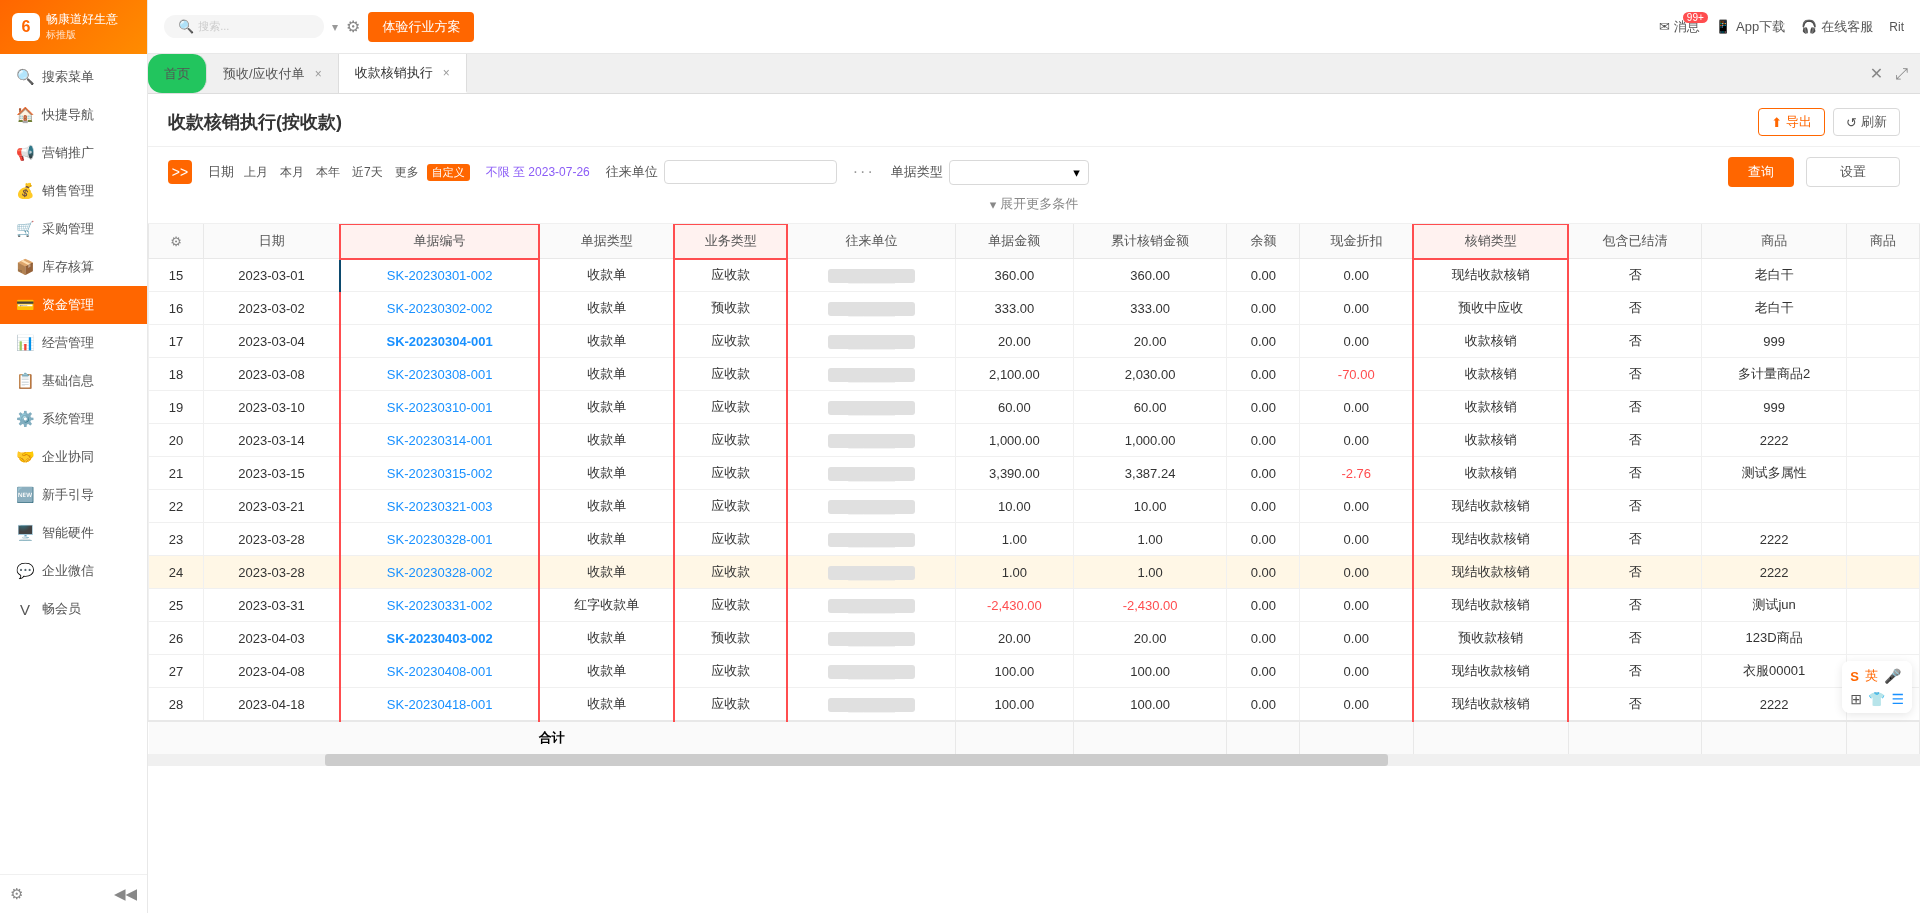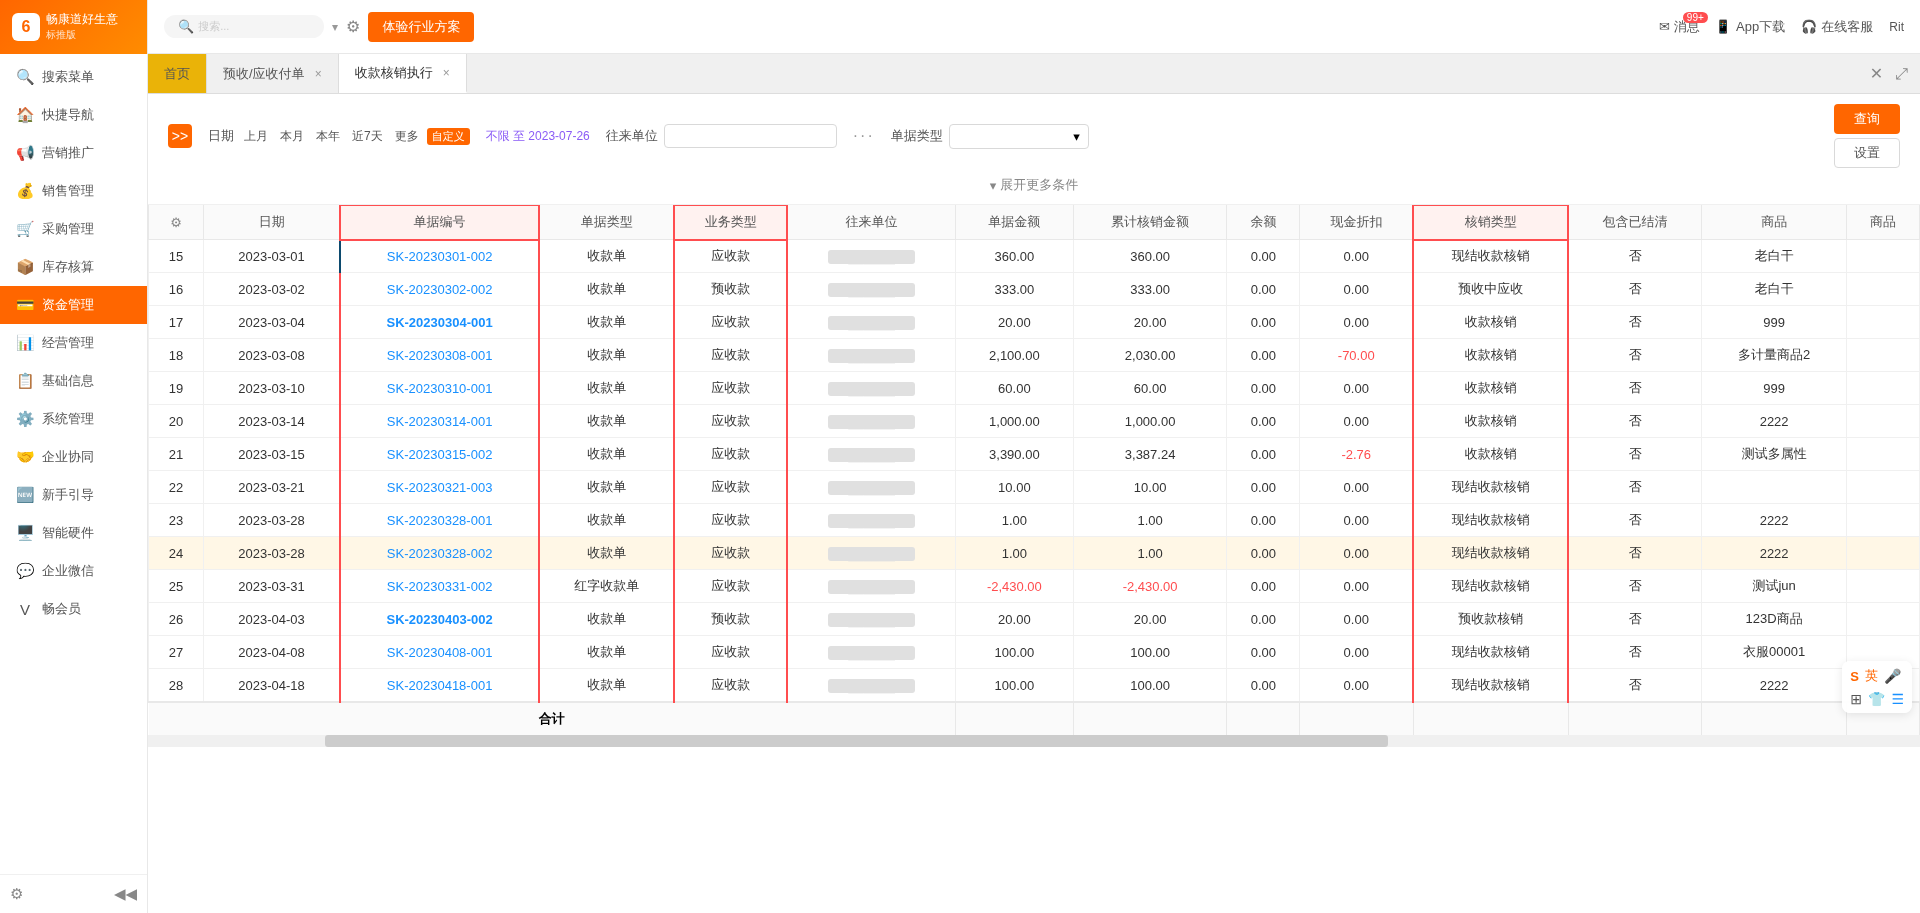--- a/index.html
+++ b/index.html
@@ -33,21 +33,21 @@
     .topbar-msg { display: flex; align-items: center; gap: 4px; color: #555; cursor: pointer; font-size: 12px; position: relative; }
     .topbar-badge { background: #ff4d4f; color: #fff; border-radius: 8px; padding: 0 4px; font-size: 10px; position: absolute; top: -6px; right: -8px; }
     .topbar-app { display: flex; align-items: center; gap: 4px; color: #555; cursor: pointer; font-size: 12px; }
     .topbar-service { display: flex; align-items: center; gap: 4px; color: #555; cursor: pointer; font-size: 12px; }
     .topbar-username { font-size: 12px; color: #555; cursor: pointer; }
 
     
     .tabbar { background: #f0f0f0; display: flex; align-items: center; height: 40px; border-bottom: 1px solid #ddd; flex-shrink: 0; }
     .tab { display: flex; align-items: center; gap: 6px; padding: 0 16px; height: 100%; cursor: pointer; border-right: 1px solid #ddd; color: #555; font-size: 13px; background: #f0f0f0; }
     .tab.active { background: #fff; color: #333; border-bottom: 2px solid #fff; text-align: center; }
-    .tab.home { background: #eab308; }
+    .tab.home { background: #22c55e; border-radius: 14px; }
     .tab-close { color: #999; font-size: 12px; cursor: pointer; margin-left: 4px; }
     .tabbar-actions { margin-left: auto; display: flex; align-items: center; gap: 4px; padding-right: 8px; }
     .tabbar-action-btn { background: none; border: none; cursor: pointer; color: #888; font-size: 16px; padding: 4px; }
 
     
     .content { flex: 1; overflow: auto; background: #f5f5f5; padding: 0; }
     .page { background: #fff; margin: 0; height: 100%; display: flex; flex-direction: column; }
 
     
     .page-header { padding: 14px 20px 10px; display: flex; align-items: center; justify-content: space-between; border-bottom: 1px solid #f0f0f0; }
@@ -63,21 +63,21 @@
     .filter-item { display: flex; align-items: center; gap: 6px; }
     .filter-label { color: #555; font-size: 13px; white-space: nowrap; }
     .filter-date-btns { display: flex; align-items: center; gap: 4px; }
     .filter-date-btn { color: #555; font-size: 12px; cursor: pointer; padding: 2px 4px; }
     .filter-date-btn.custom { background: #ff6600; color: #fff; border-radius: 3px; padding: 1px 5px; font-size: 11px; }
     .filter-date-range { color: #8b5cf6; font-size: 12px; }
     .filter-input { border: 1px solid #d9d9d9; border-radius: 4px; padding: 4px 8px; min-width: 160px; font-size: 12px; }
     .filter-dots { color: #999; font-size: 16px; letter-spacing: 2px; cursor: pointer; }
     .filter-select { border: 1px solid #d9d9d9; border-radius: 4px; padding: 4px 8px; min-width: 140px; font-size: 12px; display: flex; align-items: center; justify-content: space-between; cursor: pointer; }
     .query-btn { background: #ff6600; color: #fff; border: none; border-radius: 4px; padding: 6px 20px; cursor: pointer; font-size: 13px; }
-    .setting-btn { background: none; border: 1px solid #d9d9d9; color: #555; border-radius: 4px; padding: 5px 16px; cursor: pointer; font-size: 13px; }
+    .setting-btn { background: none; border: 1px solid #d9d9d9; color: #555; border-radius: 4px; padding: 5px 33px; cursor: pointer; font-size: 13px; }
     .expand-row { display: flex; justify-content: center; margin-top: 8px; }
     .expand-btn { color: #888; font-size: 12px; cursor: pointer; display: flex; align-items: center; gap: 4px; }
 
     
     .table-container { flex: 1; overflow: auto; padding: 0 0 8px; }
     table { width: 100%; border-collapse: collapse; font-size: 13px; }
     thead th { background: #fafafa; border-bottom: 1px solid #e8e8e8; border-right: 1px solid #e8e8e8; padding: 8px 10px; color: #555; font-weight: 500; text-align: center; white-space: nowrap; position: sticky; top: 0; z-index: 2; }
     thead th:first-child { border-left: 1px solid #e8e8e8; }
     tbody td { border-bottom: 1px solid #f0f0f0; border-right: 1px solid #f0f0f0; padding: 7px 10px; color: #333; text-align: center; white-space: nowrap; }
     tbody td:first-child { border-left: 1px solid #f0f0f0; }
@@ -221,20 +221,33 @@
       </div>
       <div class="tabbar-actions">
     <button class="tabbar-action-btn">✕</button>
     <button class="tabbar-action-btn">⤢</button>
   </div>
     </div>
 
   <div class="content">
     <div class="page">
 
+      <div class="page-header">
+        <div class="page-title">收款核销执行(按收款)</div>
+        <div class="page-header-actions">
+          <button class="export-btn">
+            <span>⬆</span>
+            <span>导出</span>
+          </button>
+          <button class="refresh-btn">
+            <span>↺</span>
+            <span>刷新</span>
+          </button>
+        </div>
+      </div>
 
       <div class="filter-bar">
         <div class="filter-row">
           <button class="filter-toggle-btn">&gt;&gt;</button>
           <div class="filter-item">
             <span class="filter-label">日期</span>
             <div class="filter-date-btns">
               <span class="filter-date-btn">上月</span>
               <span class="filter-date-btn">本月</span>
               <span class="filter-date-btn">本年</span>
@@ -251,21 +264,21 @@
             <input class="filter-input" placeholder="" style="">
           </div>
           <span class="filter-dots">···</span>
           <div class="filter-item">
             <span class="filter-label">单据类型</span>
             <div class="filter-select">
               <span></span>
               <span>▾</span>
             </div>
           </div>
-          <div style="display:flex;flex-direction:column;gap:4px;margin-left:auto;">
+          <div style="display:flex;flex-direction:row;gap:12px;margin-left:auto;">
             <button class="query-btn">查询</button>
             <button class="setting-btn">设置</button>
           </div>
         </div>
         <div class="expand-row">
           <span class="expand-btn">
             <span>▾</span>
             <span>展开更多条件</span>
           </span>
         </div>

